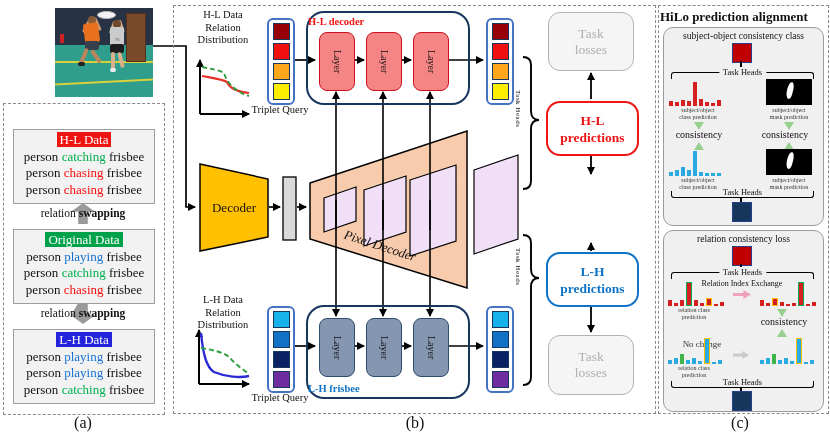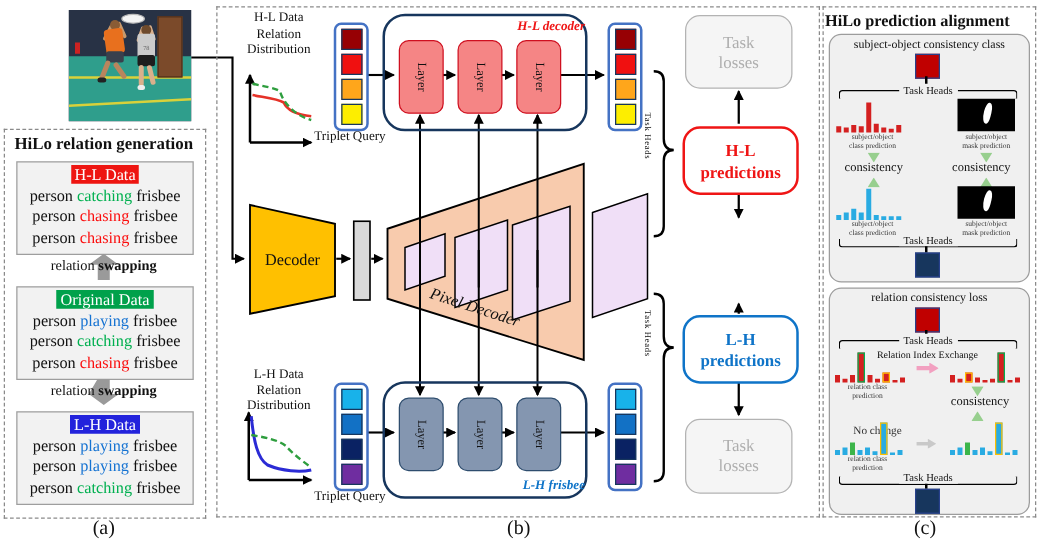--- a/index.html
+++ b/index.html
@@ -23,21 +23,21 @@
   .ph-door{position:absolute;left:71px;top:5px;width:18px;height:47px;background:#7b4a2a;border:1px solid #53301a;}
   .ph-ext{position:absolute;left:5px;top:26px;width:4px;height:9px;background:#cc2222;}
   .ph-frisbee{position:absolute;left:42px;top:3px;width:17px;height:6px;background:#f4f4f4;border-radius:50%;border:1px solid #b9b9b9;}
   .limb{position:absolute;border-radius:2px;}
   
   .distlabel{position:absolute;font-size:10.5px;line-height:12.5px;text-align:center;}
   .qstack{position:absolute;width:24px;background:#fff;border:2px solid #4472c4;border-radius:6px;padding:3px 0;display:flex;flex-direction:column;align-items:center;gap:3px;}
   .qsq{width:15px;height:15px;border:1px solid #17365d;}
   .qlabel{position:absolute;font-size:10.5px;text-align:center;}
   .decoder{position:absolute;width:160px;height:90px;border:2.5px solid #17365d;border-radius:18px;}
-  .dec-title{position:absolute;width:100%;text-align:right;font-weight:bold;font-size:10.5px;font-style:italic;}
+  .dec-title{position:absolute;width:100%;text-align:left;font-weight:bold;font-size:10.5px;}
   .layer{position:absolute;width:34px;height:57px;border-radius:8px;display:flex;align-items:center;justify-content:center;}
   .layer.red{background:#f58585;border:1.5px solid #cf1020;}
   .layer.blue{background:#8496b0;border:1.5px solid #2e4d6e;}
   .vtext{writing-mode:vertical-rl;text-orientation:mixed;font-size:10px;}
   .bigbox{position:absolute;display:flex;flex-direction:column;align-items:center;justify-content:center;text-align:center;border-radius:12px;}
   .taskloss{background:#f5f5f5;border:1.5px solid #b3b3b3;color:#aeaeae;font-size:13.5px;line-height:16px;}
   .hlpred{background:#fff;border:2.5px solid #ef1515;color:#ef1515;font-weight:bold;font-size:13.5px;line-height:17px;border-radius:14px;}
   .lhpred{background:#fff;border:2.5px solid #0f74c8;color:#0f74c8;font-weight:bold;font-size:13.5px;line-height:17px;border-radius:14px;}
   .hiloalign{background:#f2f2f2;border:1.5px solid #7f7f7f;color:#111;font-weight:bold;font-size:12.5px;line-height:15px;border-radius:8px;}
   .theads-b{position:absolute;font-size:7px;writing-mode:vertical-rl;letter-spacing:.5px;}
@@ -162,21 +162,20 @@
         <span style="font-size:5px;color:#666;line-height:19px;">78</span>
       </div>
       <div class="limb" style="left:55px;top:36px;width:14px;height:9px;background:#1d1d1d;"></div>
       <div class="limb" style="left:56px;top:44px;width:4px;height:17px;background:#d9b08c;"></div>
       <div class="limb" style="left:64px;top:44px;width:4px;height:16px;background:#d9b08c;transform:rotate(-14deg);"></div>
       <div class="limb" style="left:55px;top:60px;width:6px;height:4px;background:#eee;"></div>
     </div>
   </div>
 
   <div class="dashedpanel" style="left:3px;top:103px;width:160px;height:310px;"></div>
-  <div class="pa-title" style="left:5px;top:107px;width:156px;">HiLo relation generation</div>
 
   <div class="databox" style="left:13px;top:129px;width:140px;height:71px;">
     <span class="hdr" style="background-color: rgb(238, 21, 17);">H-L Data</span>
     <div><span>person</span> <span style="color: rgb(0, 176, 80);">catching</span> <span>frisbee</span></div>
     <div><span>person</span> <span style="color: rgb(251, 15, 15);">chasing</span> <span>frisbee</span></div>
     <div><span>person</span> <span style="color: rgb(251, 15, 15);">chasing</span> <span>frisbee</span></div>
   </div>
 
   <div class="swapwrap" style="left:13px;top:203px;width:140px;height:24px;">
     <div class="swaparrow up"></div>

